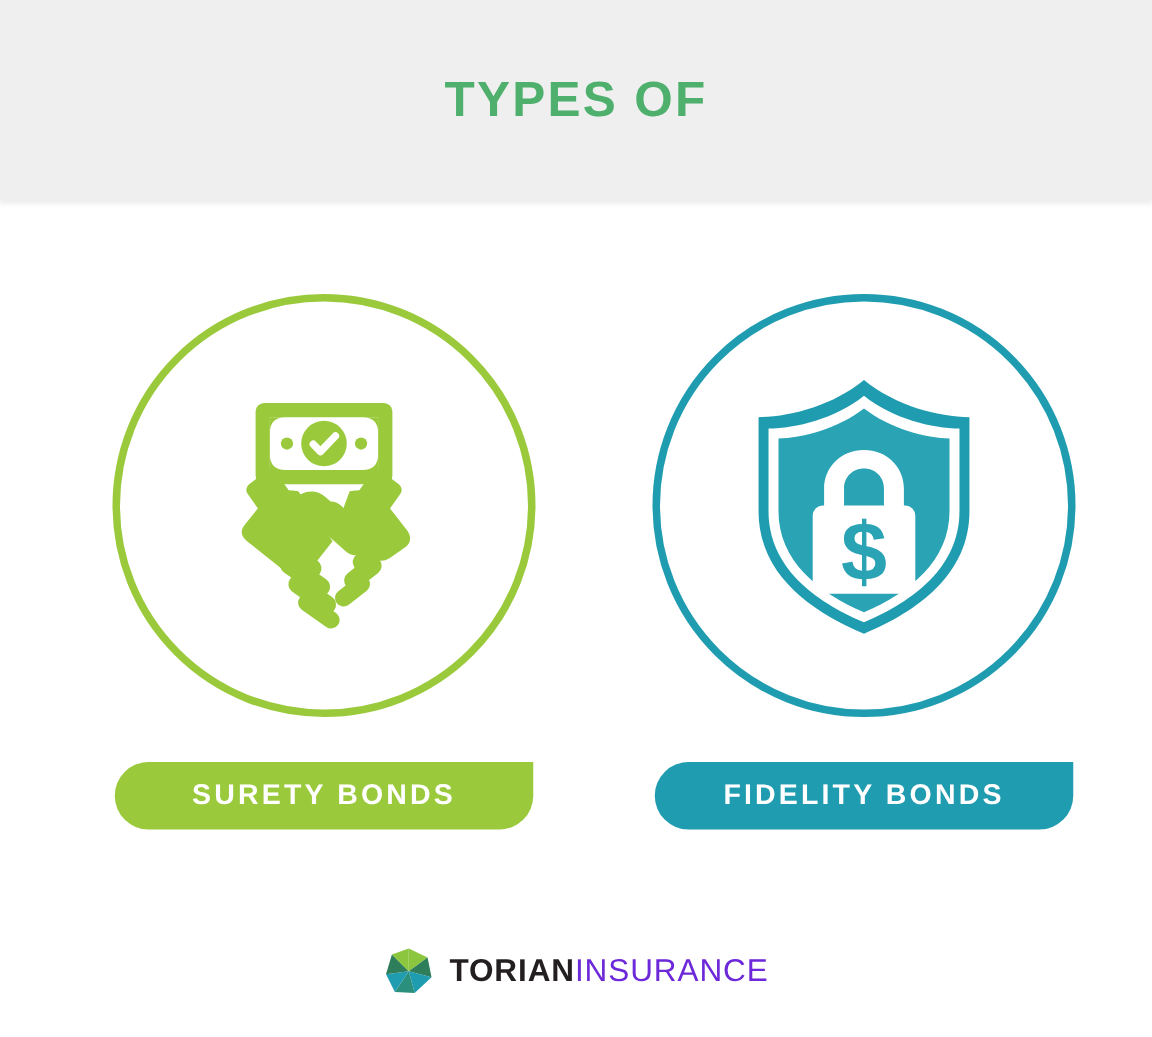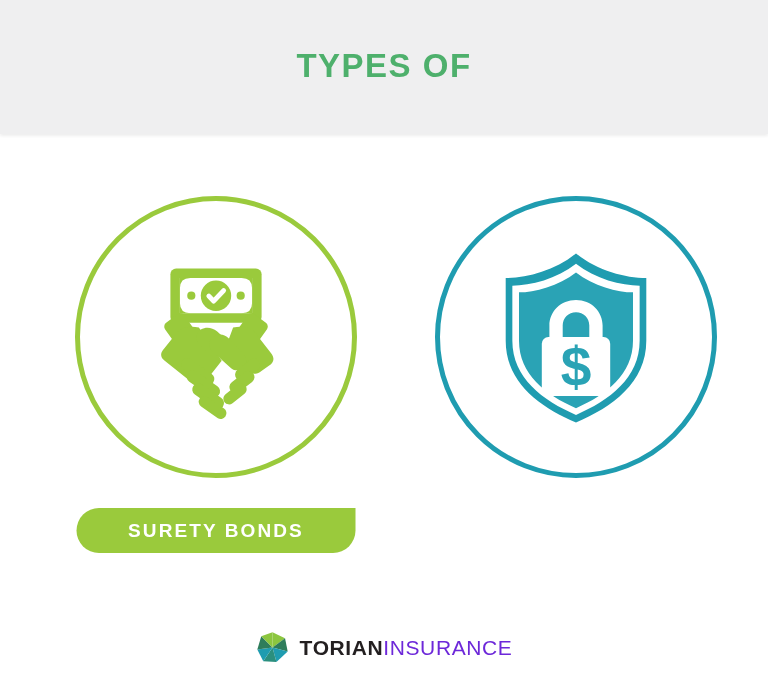--- a/index.html
+++ b/index.html
@@ -229,20 +229,23 @@
                    C132 161 160 139 160 104 L160 53 C144 53 118 46 100 32 Z" fill="#2aa3b5"></path>
 
           <path d="M100 61 c-16 0 -28 12 -28 27 v15 h14 v-15 c0 -8 6 -14 14 -14
                    s14 6 14 14 v15 h14 v-15 c0 -15 -12 -27 -28 -27 z" fill="#ffffff"></path>
 
           <rect x="64" y="100" width="72" height="62" rx="7" fill="#ffffff"></rect>
 
           <text x="100" y="152" text-anchor="middle" font-family="Liberation Sans, sans-serif" font-size="58" font-weight="bold" fill="#2aa3b5">$</text>
         </svg>
       </div>
+    </div>
+    <div class="pill pill-teal">
+      <span class="pill-label">FIDELITY BONDS</span>
     </div>
   </div>
 
 </div>
 
 <div class="footer">
   <div class="logo">
     <svg class="logo-mark" viewBox="0 0 100 100" aria-hidden="true">
       <g>
         <polygon points="50,50 50,4 88,22" fill="#8cc63f"></polygon>

